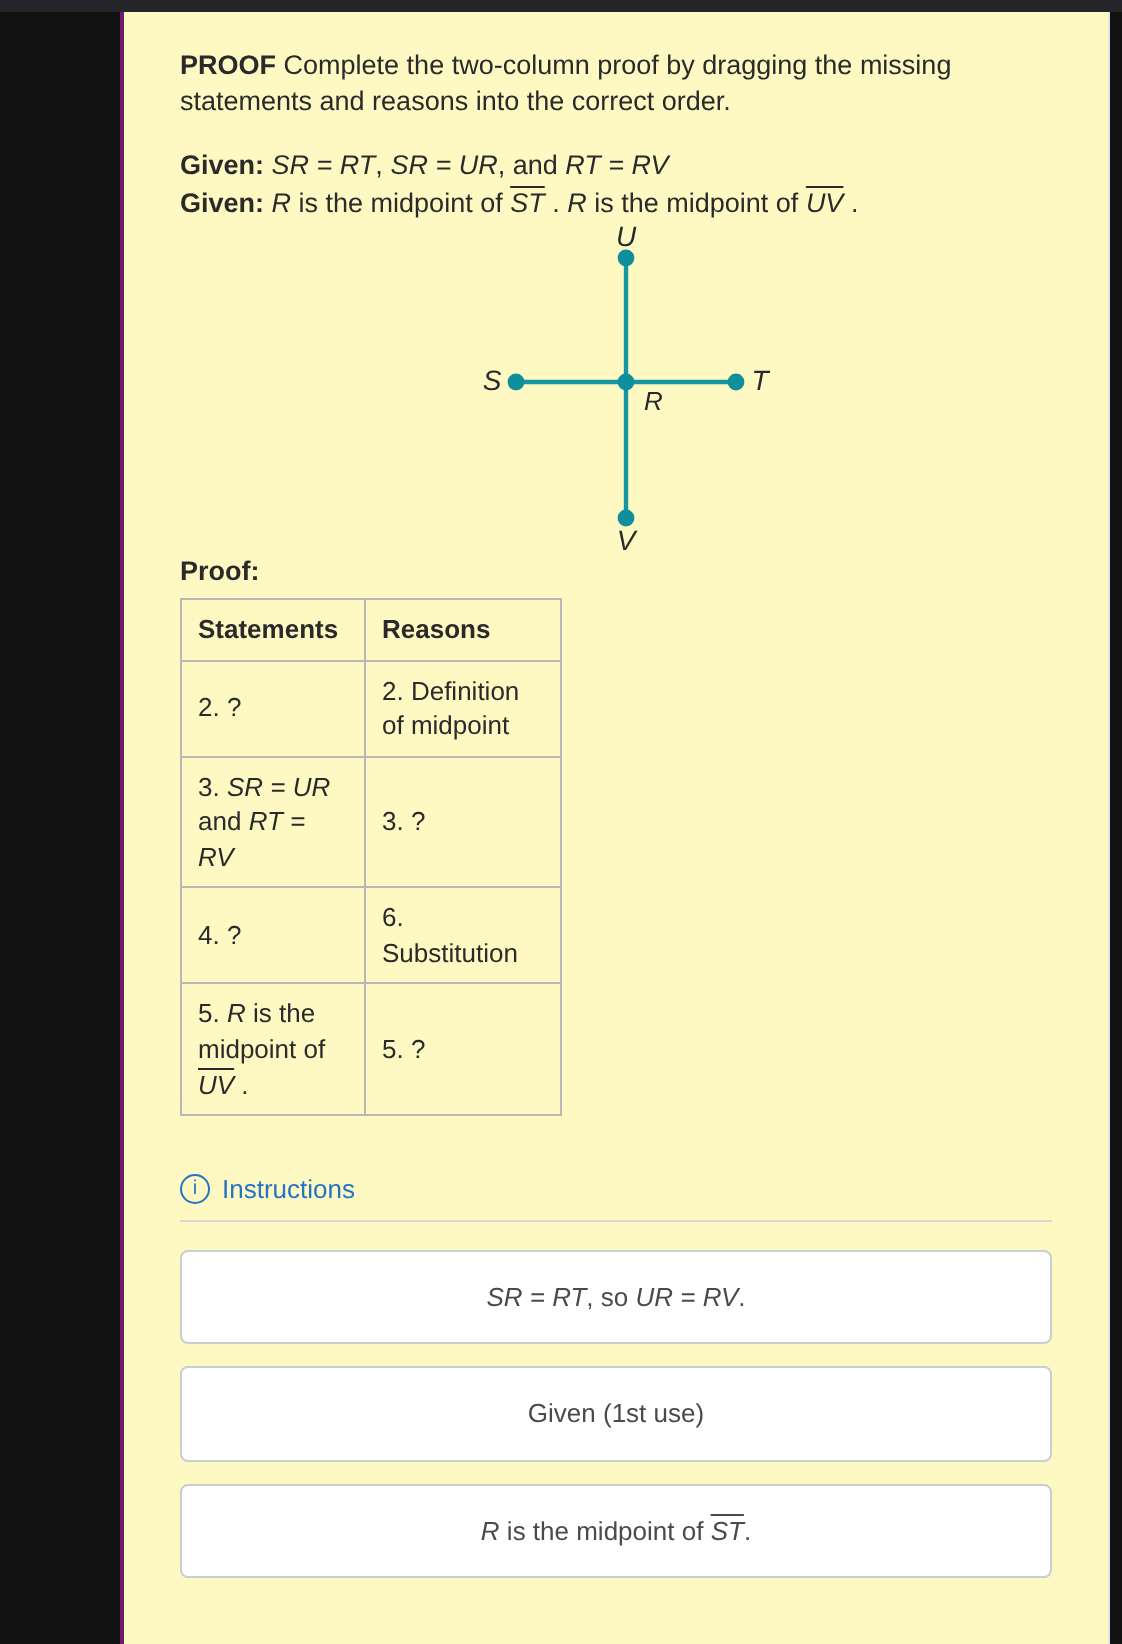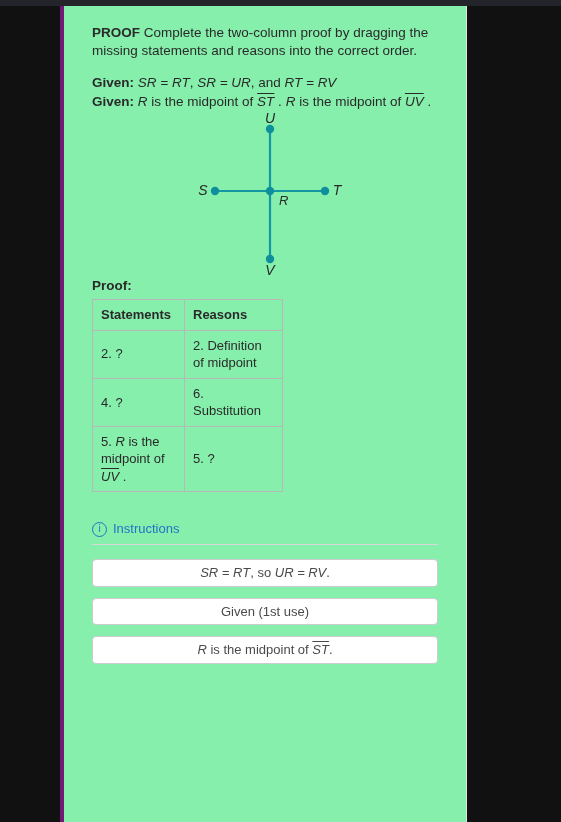--- a/index.html
+++ b/index.html
@@ -6,25 +6,25 @@
   html, body { margin:0; padding:0; }
   body {
     font-family: -apple-system, BlinkMacSystemFont, "Segoe UI", Arial, sans-serif;
     background: #111;
     width: 561px;
     height: 822px;
     overflow: hidden;
   }
   .topbar { height: 6px; background: #24252a; }
   .page {
-    background: #86efac;
+    background: #fef9c3;
     margin-left: 60px;
-    width: 407px;
+    width: 495px;
     height: 816px;
-    border-left: 4px solid #701a75;
+    border-left: 2px solid #701a75;
     border-right: 1px solid #e5e5e5;
     padding: 18px 28px 0 28px;
     color: #2a2a2a;
     font-size: 13.5px;
     line-height: 1.35;
     position: relative;
   }
   .proof-title { font-weight: 700; }
   .given-lbl, .prove-lbl { font-weight: 700; }
   .mi { font-style: italic; }
@@ -59,21 +59,21 @@
   }
   .info-icon {
     display:inline-flex; align-items:center; justify-content:center;
     width:15px; height:15px; border:1.2px solid #2174c6; border-radius:50%;
     font-size:10px; line-height:1; color:#2174c6;
   }
   .tiles { margin-top: 14px; }
   .tile {
     border: 1px solid #c9ccd0;
     border-radius: 4px;
-    padding: 4px 10px;
+    padding: 14px 10px;
     text-align: center;
     font-size: 13px;
     color: #4a4a4a;
     margin-bottom: 11px;
     background: #fff;
     cursor: grab;
   }
 </style>
 </head>
 <body>
@@ -121,20 +121,24 @@
     <tbody>
         <tr>
       <th class="col-st">Statements</th>
       <th class="col-re">Reasons</th>
     </tr>
     <tr>
       <td>2.  ?</td>
       <td>2. Definition of midpoint</td>
     </tr>
     <tr>
+      <td><span>3. </span><span class="mi">SR = UR</span><span> and </span><span class="mi">RT = RV</span></td>
+      <td>3.  ?</td>
+    </tr>
+    <tr>
       <td>4.  ?</td>
       <td>6. Substitution</td>
     </tr>
     <tr>
       <td><span>5. </span><span class="mi">R</span><span> is the midpoint of </span><span class="ov">UV</span><span> .</span></td>
       <td>5.  ?</td>
     </tr>
   </tbody>
     </table>
 

